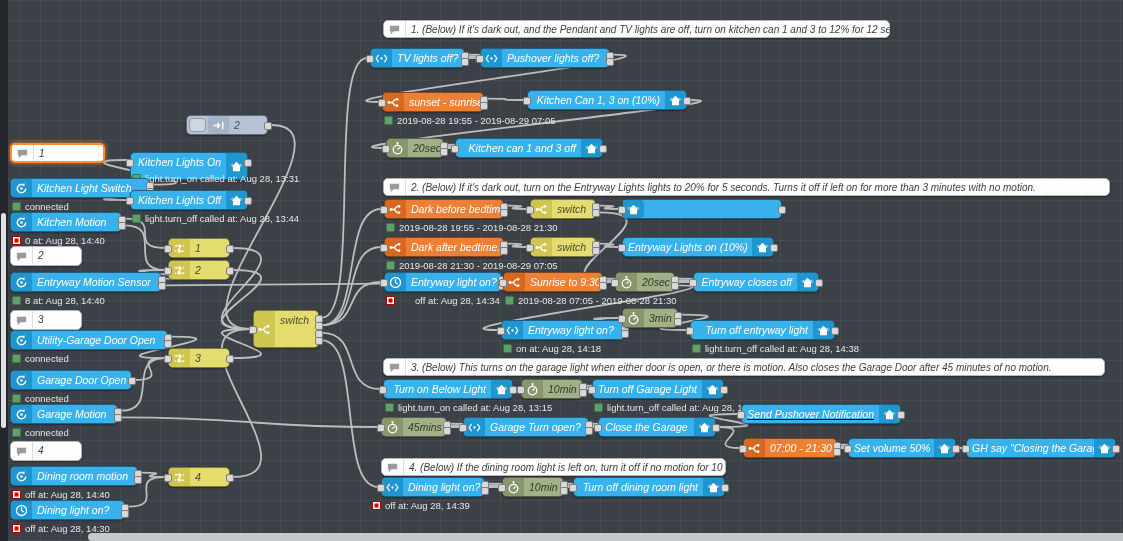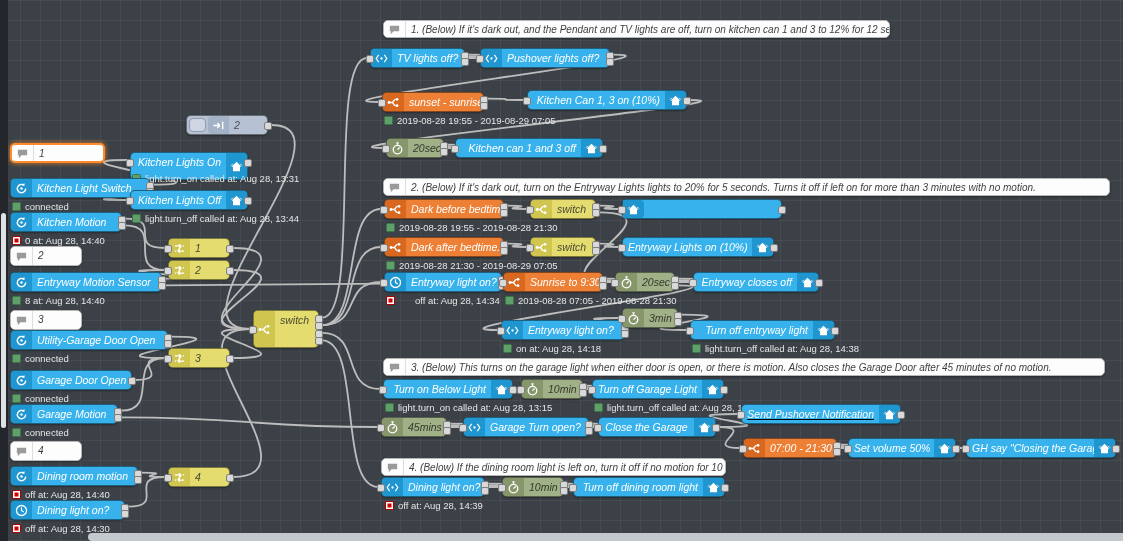--- a/index.html
+++ b/index.html
@@ -780,21 +780,21 @@
           <svg viewBox="0 0 16 12">
             <path d="M4.5 1.5L1.5 6l3 4.5M11.5 1.5l3 4.5-3 4.5" fill="none" stroke="#fff" stroke-width="1.5"></path>
             <circle cx="8" cy="6" r="1.4" fill="#fff"></circle>
           </svg>
         </div>
         <div class="lbl">Dining light on?</div>
         <div class="port" style="left: -5px; top: 6px;"></div>
         <div class="port" style="right: -5px; top: 2.66667px;"></div>
         <div class="port" style="right: -5px; top: 9.33333px;"></div>
       </div>
-      <div class="status" style="left: 385px; top: 500px; justify-content: space-between;">
+      <div class="status" style="left: 372px; top: 500px; justify-content: space-between;">
         <span class="sdot red"></span>
         <span>off at: Aug 28, 14:39</span>
       </div>
       <div class="node n-green" style="left: 502px; top: 477px; width: 62px; height: 20px;">
         <div class="iconbox">
           <svg viewBox="0 0 14 14">
             <circle cx="7" cy="8.2" r="4.6" fill="none" stroke="#fff" stroke-width="1.4"></circle>
             <path d="M7 8.2L9.3 6M5.8 1h2.4M7 1v2" stroke="#fff" stroke-width="1.4" fill="none"></path>
           </svg>
         </div>

